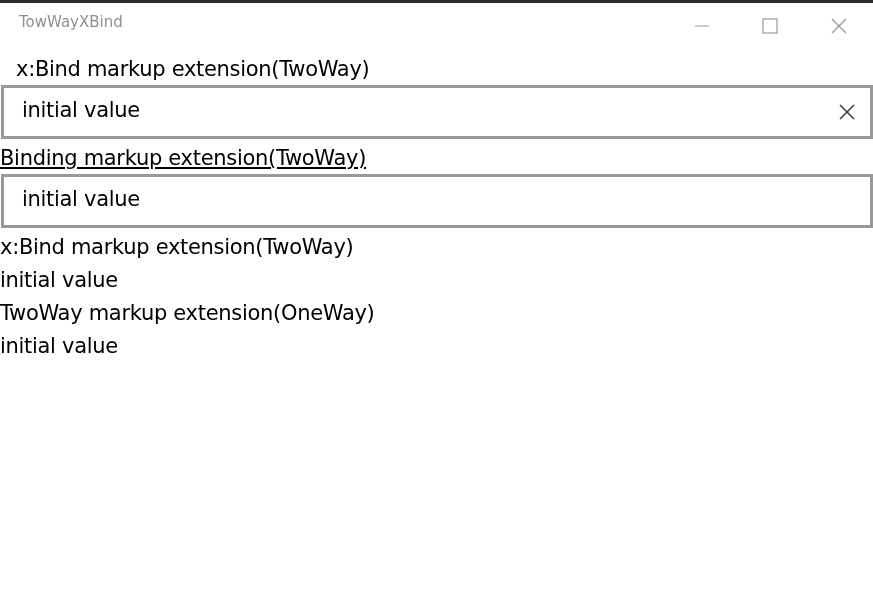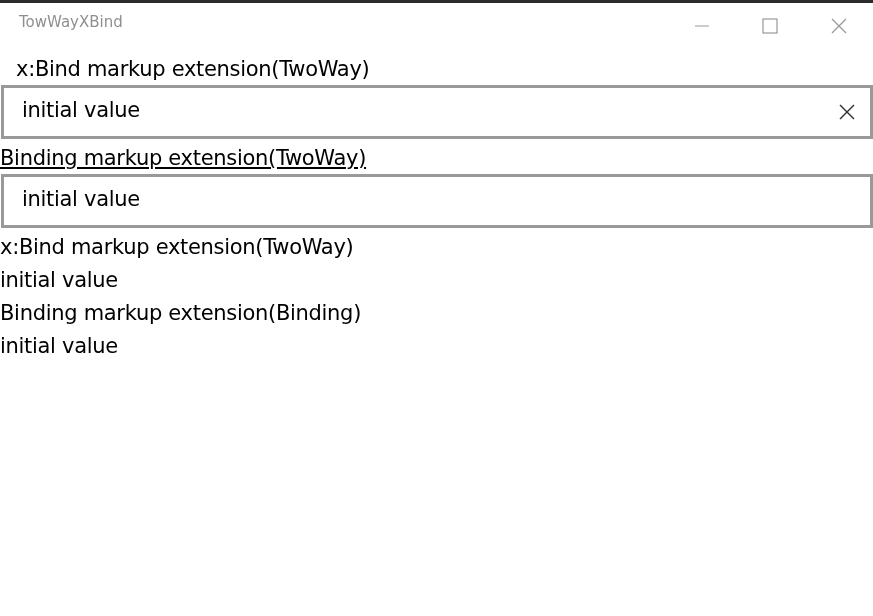--- a/index.html
+++ b/index.html
@@ -60,14 +60,14 @@
   </span>
 </div>
 
 <div class="label" style="top:144px;text-decoration:underline;">Binding markup extension(TwoWay)</div>
 <div class="textbox" style="top:174px;">
   <span class="value">initial value</span>
 </div>
 
 <div class="label" style="top:233px;">x:Bind markup extension(TwoWay)</div>
 <div class="label" style="top:266px;">initial value</div>
-<div class="label" style="top:299px;">Binding markup extension(Binding)</div>
+<div class="label" style="top:299px;">TwoWay markup extension(OneWay)</div>
 <div class="label" style="top:332px;">initial value</div>
 
 </body></html>

